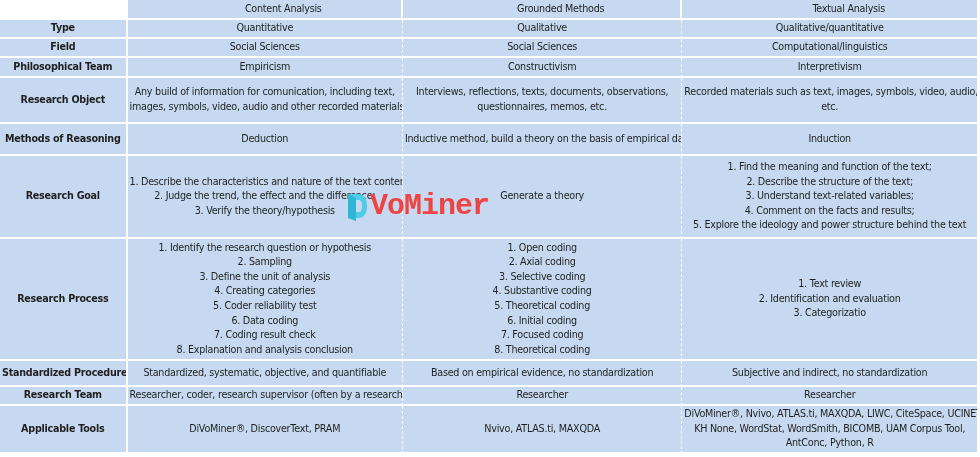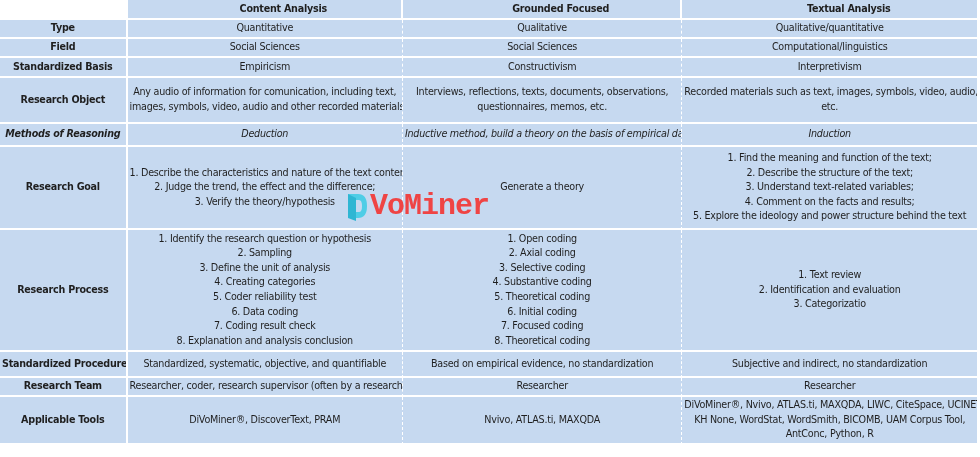--- a/index.html
+++ b/index.html
@@ -6,21 +6,21 @@
   body { width:980px; height:457px; overflow:hidden; position:relative;
          font-family:"DejaVu Sans", sans-serif; color:#1f1f1f; }
   table.cmp { border-collapse:separate; border-spacing:0; position:absolute; left:0; top:0;
               width:979px; table-layout:fixed; font-size:9.6px; letter-spacing:-0.25px; }
   table.cmp td, table.cmp th {
     background:#c6d9f0; text-align:center; vertical-align:middle; padding:0 2px;
     line-height:14.6px; border-bottom:2px solid #ffffff; border-right:2px solid #ffffff;
     overflow:hidden; white-space:nowrap;
   }
   table.cmp td.dash { border-right:1px dashed #ffffff; }
-  table.cmp th { font-weight:bold;padding-left:40px; }
+  table.cmp th { font-weight:normal;padding-left:40px; }
   table.cmp th.corner { background:#ffffff; }
   table.cmp td.rowhead { font-weight:bold; }
   .c0 { width:126px; } .c1 { width:272px; } .c2 { width:276px; } .c3 { width:293px; }
   .line { display:block; }
   .watermark { position:absolute; left:346px; top:189px; height:34px; display:flex; align-items:center;
                pointer-events:none; }
   .wm-d { width:22px; height:30px; position:relative; margin-right:2px; }
   .wm-text { font-family:Liberation Mono, monospace; font-size:30px; font-weight:bold; color:#ef4444;
              letter-spacing:-1px; line-height:30px; }
 </style>
@@ -31,21 +31,21 @@
   <colgroup>
       <col class="c0">
       <col class="c1">
       <col class="c2">
       <col class="c3">
     </colgroup>
   <thead>
     <tr id="hdr" style="height: 20px;">
       <th class="corner"></th>
       <th class="dash">Content Analysis</th>
-      <th class="dash">Grounded Focused</th>
+      <th class="dash">Grounded Methods</th>
       <th>Textual Analysis</th>
     </tr>
   </thead>
   <tbody id="tbody">
       <tr style="height: 19px;">
         <td class="rowhead">Type</td>
         <td class="dash">
           <span class="line">Quantitative</span>
         </td>
         <td class="dash">
@@ -61,47 +61,47 @@
           <span class="line">Social Sciences</span>
         </td>
         <td class="dash">
           <span class="line">Social Sciences</span>
         </td>
         <td>
           <span class="line">Computational/linguistics</span>
         </td>
       </tr>
       <tr style="height: 20px;">
-        <td class="rowhead">Standardized Basis</td>
+        <td class="rowhead">Philosophical Team</td>
         <td class="dash">
           <span class="line">Empiricism</span>
         </td>
         <td class="dash">
           <span class="line">Constructivism</span>
         </td>
         <td>
           <span class="line">Interpretivism</span>
         </td>
       </tr>
       <tr style="height: 46px;">
         <td class="rowhead">Research Object</td>
         <td class="dash">
-          <span class="line">Any audio of information for comunication, including text,</span>
+          <span class="line">Any build of information for comunication, including text,</span>
           <span class="line">images, symbols, video, audio and other recorded materials</span>
         </td>
         <td class="dash">
           <span class="line">Interviews, reflections, texts, documents, observations,</span>
           <span class="line">questionnaires, memos, etc.</span>
         </td>
         <td>
           <span class="line">Recorded materials such as text, images, symbols, video, audio,</span>
           <span class="line">etc.</span>
         </td>
       </tr>
-      <tr style="height: 23px; font-style: italic;">
+      <tr style="height: 32px;">
         <td class="rowhead">Methods of Reasoning</td>
         <td class="dash">
           <span class="line">Deduction</span>
         </td>
         <td class="dash">
           <span class="line">Inductive method, build a theory on the basis of empirical data</span>
         </td>
         <td>
           <span class="line">Induction</span>
         </td>

